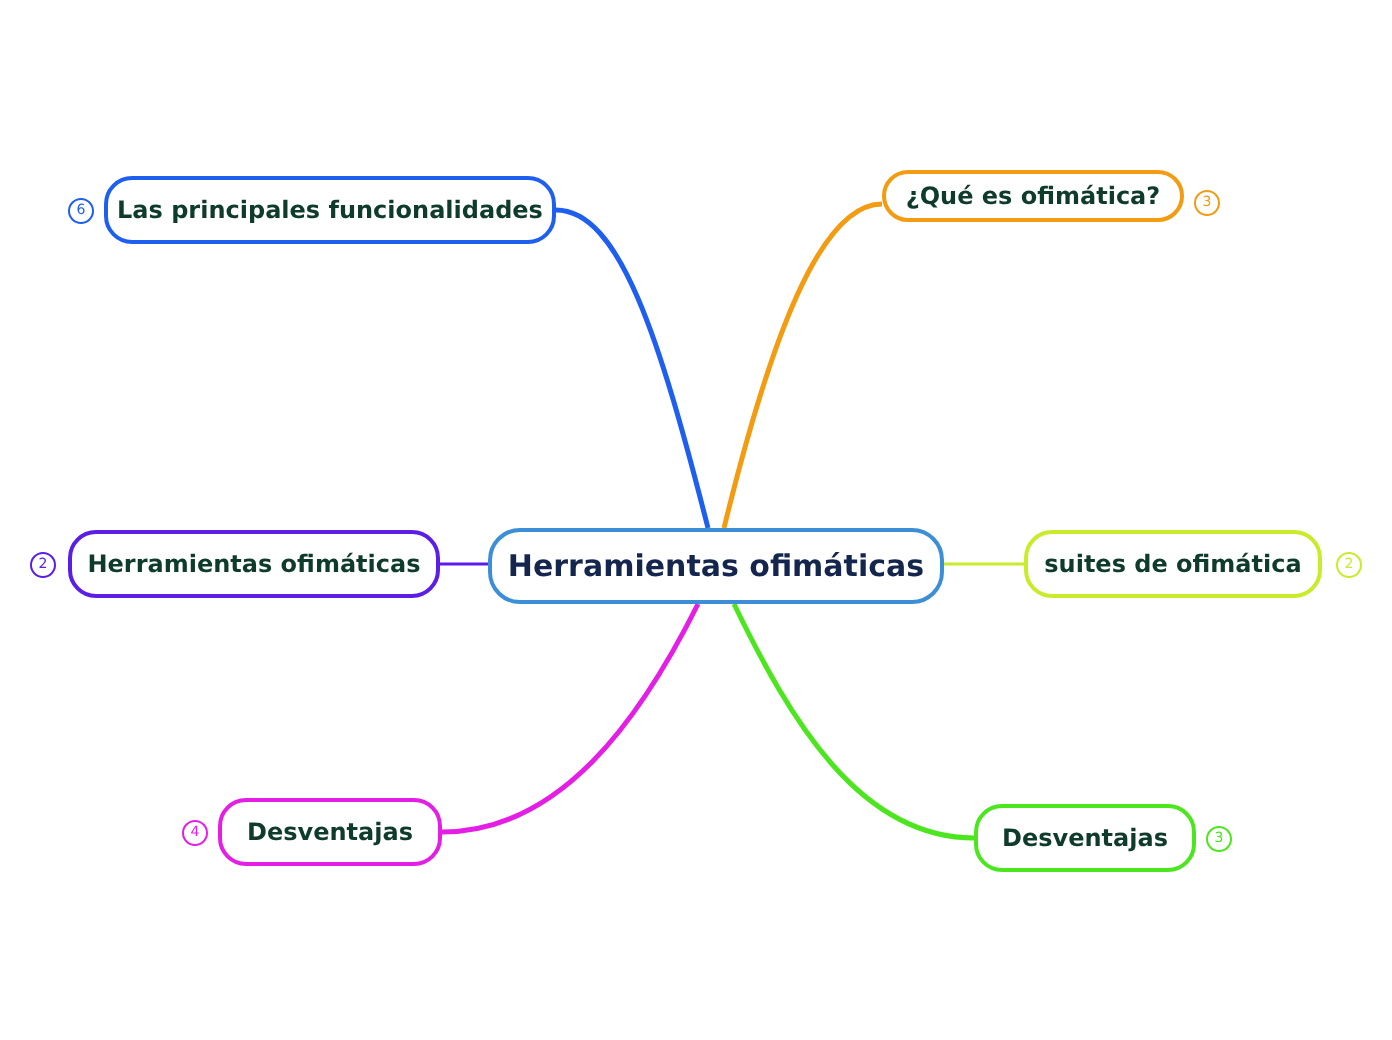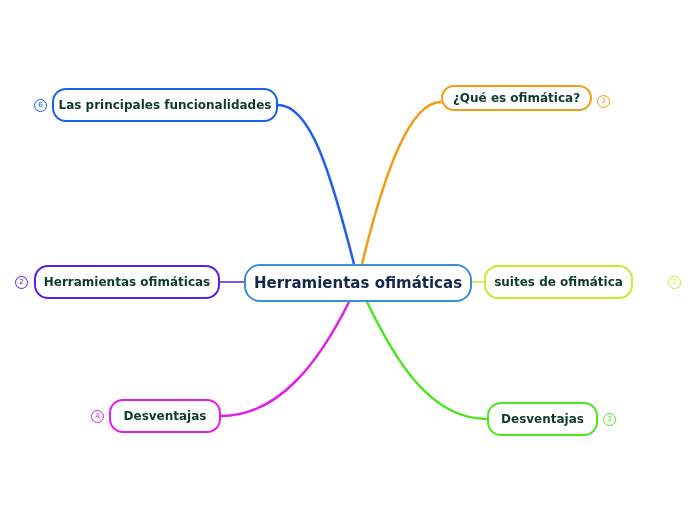--- a/index.html
+++ b/index.html
@@ -58,21 +58,21 @@
   <span>3</span>
 </div>
 
 <div class="node child" style="left:34px; top:265px; width:186px; height:34px; border-color:#5b1ee6;">
   <span>Herramientas ofimáticas</span>
 </div>
 <div class="badge" style="left:15px; top:276px; border-color:#5b1ee6; color:#5b1ee6;">
   <span>2</span>
 </div>
 
-<div class="node child" style="left:484px; top:265px; width:149px; height:34px; border-color:#c8ec2a;">
+<div class="node child" style="left:512px; top:265px; width:149px; height:34px; border-color:#c8ec2a;">
   <span>suites de ofimática</span>
 </div>
 <div class="badge" style="left:668px; top:276px; border-color:#c8ec2a; color:#c8ec2a;">
   <span>2</span>
 </div>
 
 <div class="node child" style="left:109px; top:399px; width:112px; height:34px; border-color:#e51ee6;">
   <span>Desventajas</span>
 </div>
 <div class="badge" style="left:91px; top:410px; border-color:#e51ee6; color:#e51ee6;">

